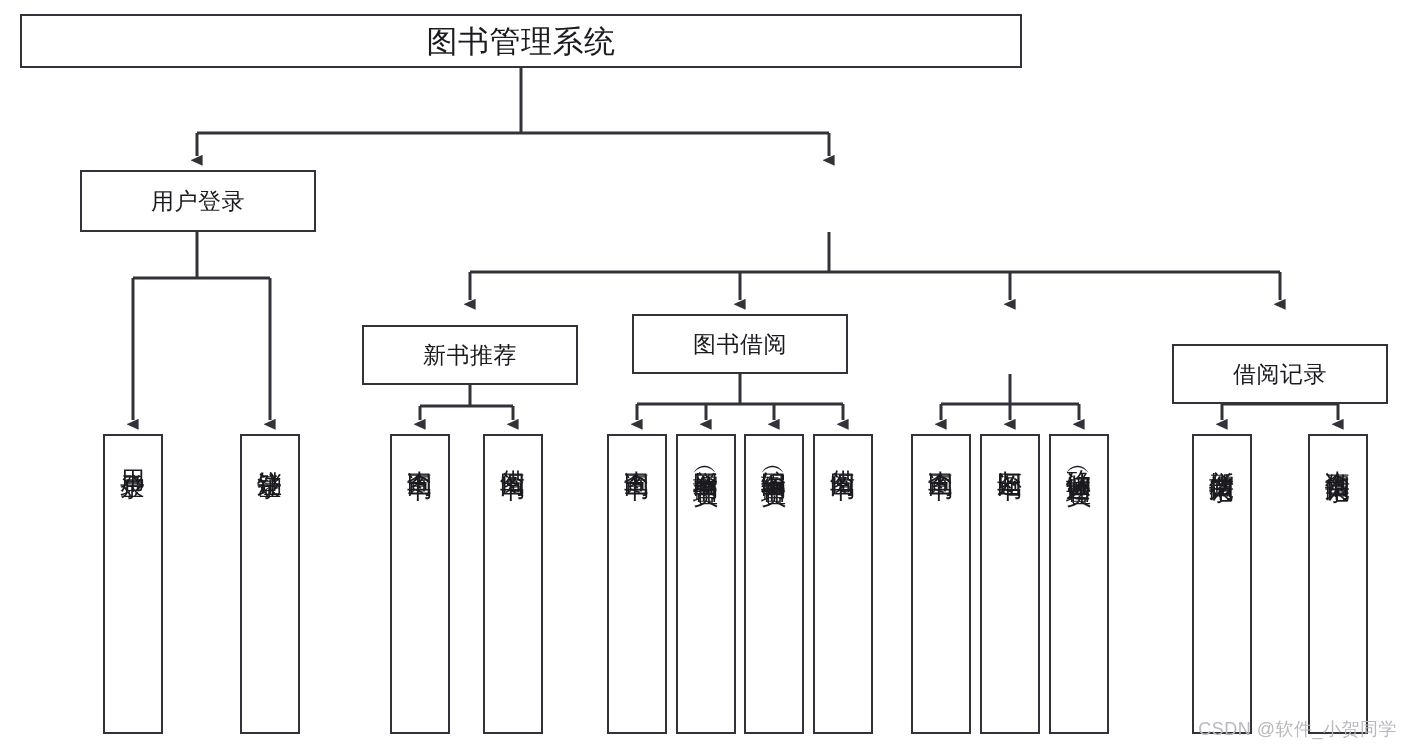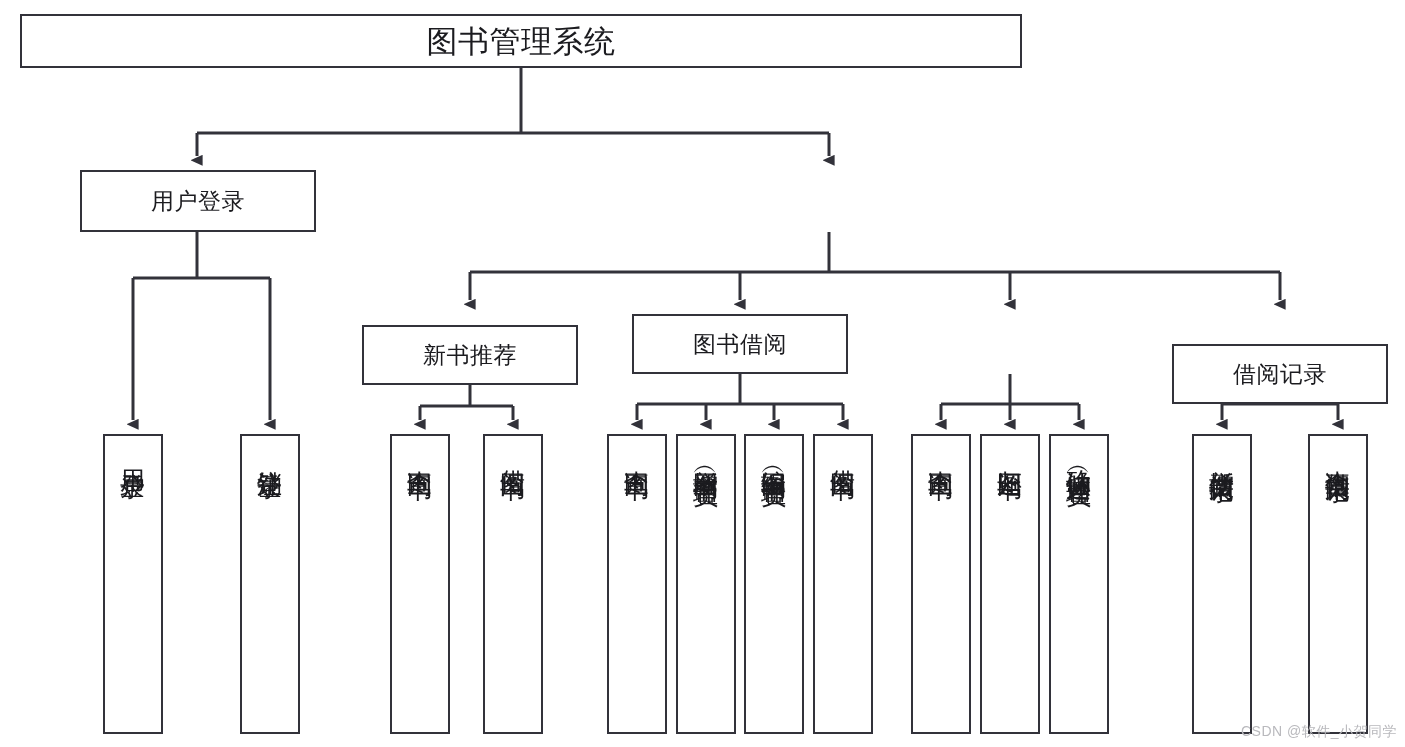--- a/index.html
+++ b/index.html
@@ -44,21 +44,21 @@
     font-size:25px;
     line-height:1.12;
     letter-spacing:2px;
     white-space:nowrap;
   }
 
   #watermark{
     position:absolute;
     right:8px;
     bottom:6px;
-    font-size:14px;
+    font-size:18px;
     color:#b9b9bd;
     letter-spacing:0.5px;
     z-index:5;
     white-space:nowrap;
     font-family:"Liberation Sans","DejaVu Sans",sans-serif;
   }
 </style>
 </head>
 <body>
 

